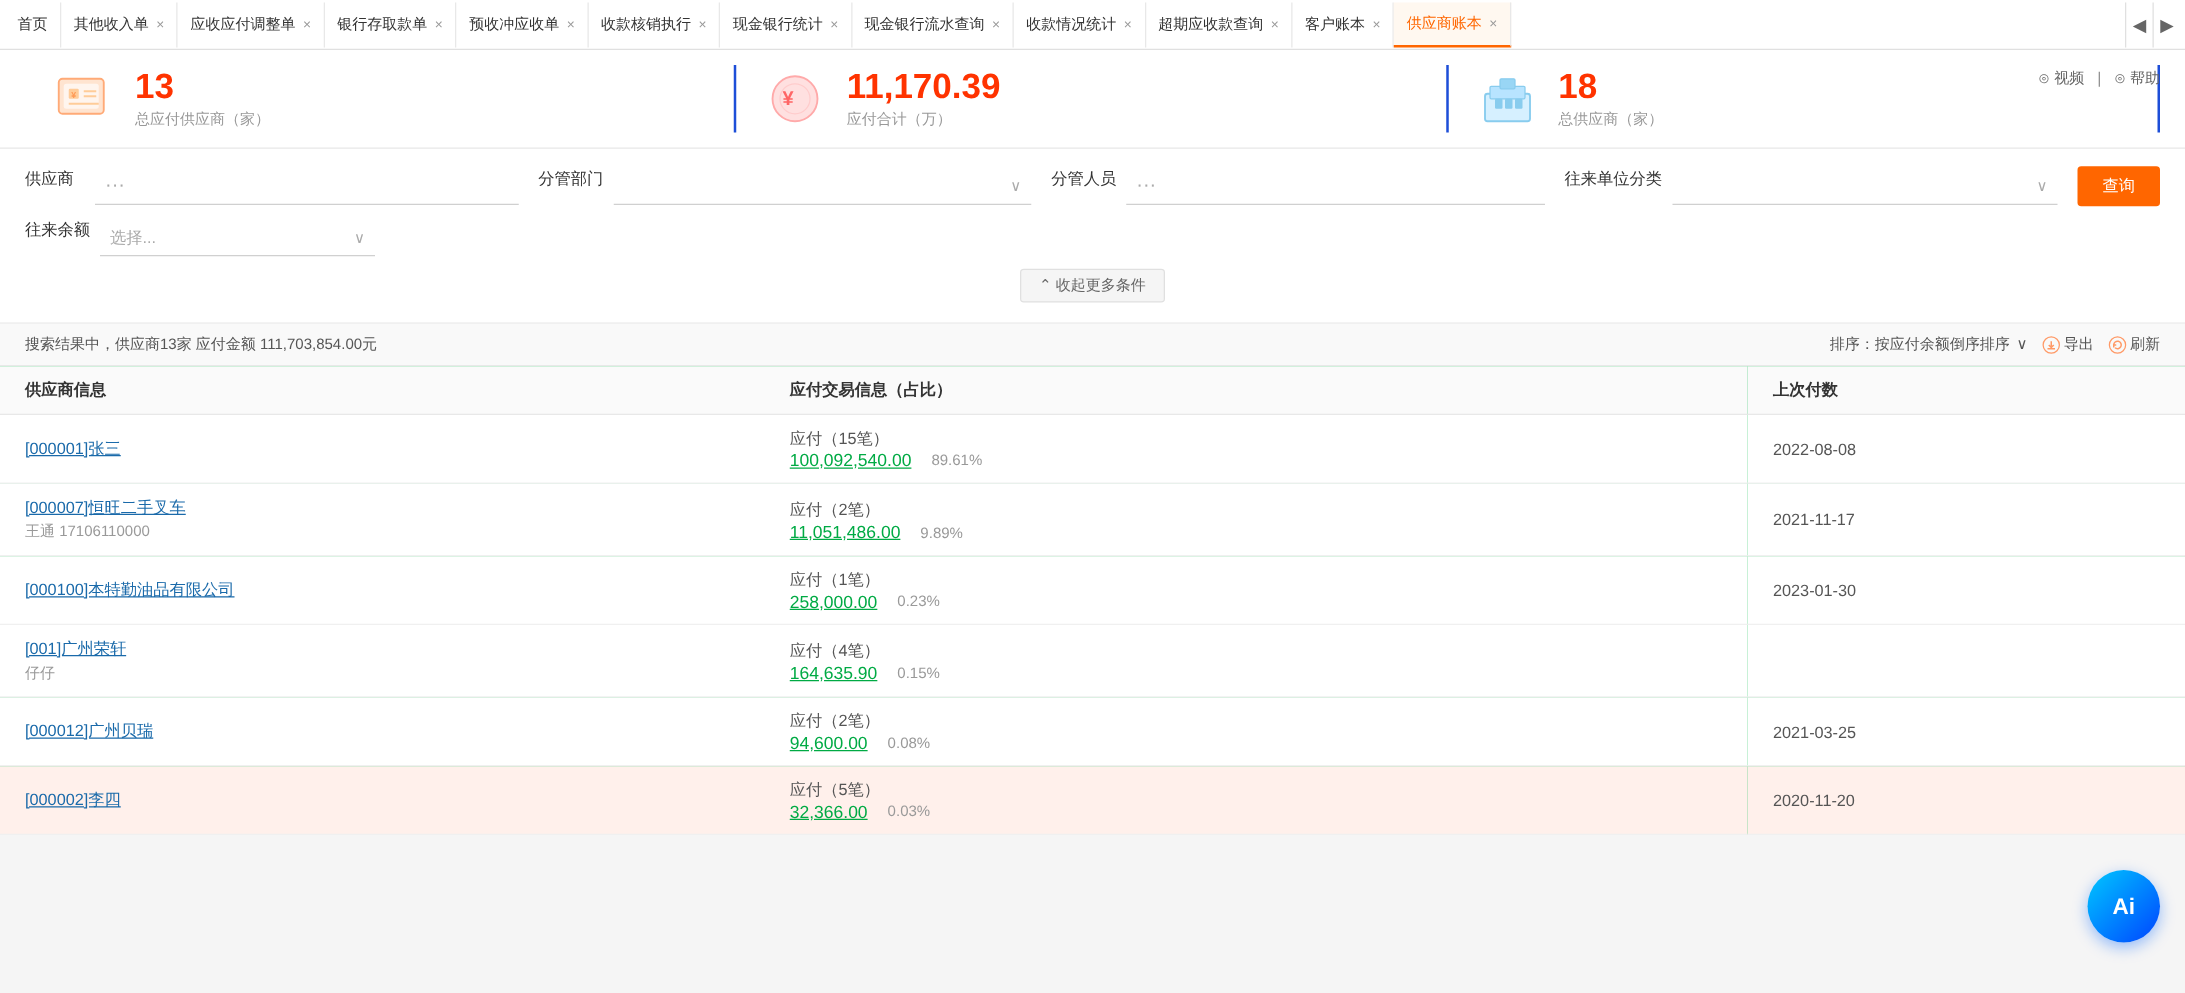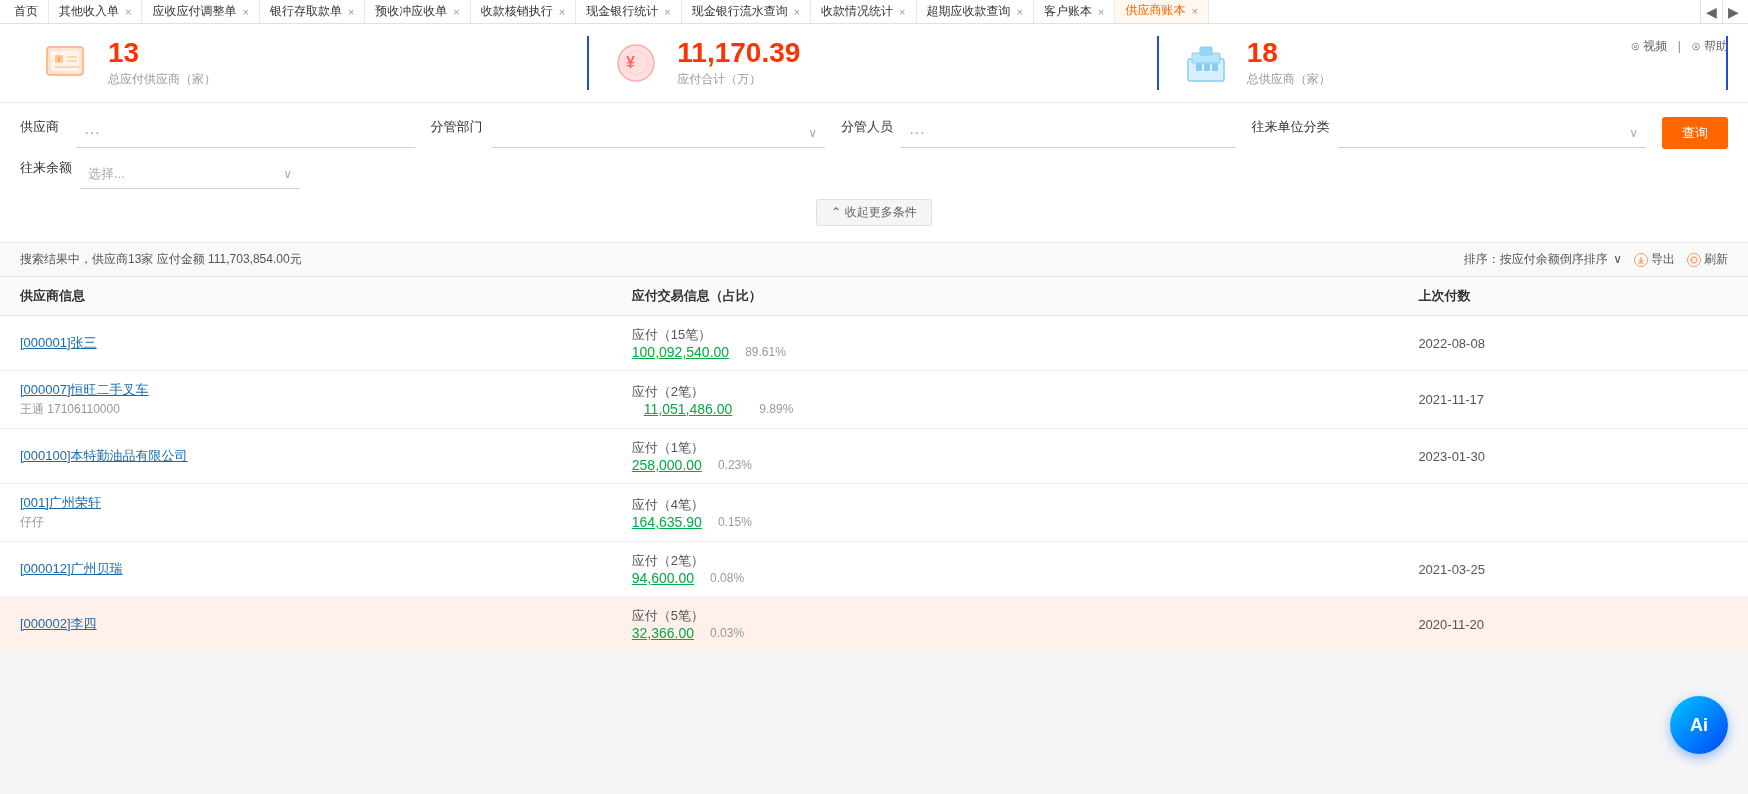--- a/index.html
+++ b/index.html
@@ -4,21 +4,21 @@
   <style>
     * { box-sizing: border-box; margin: 0; padding: 0; }
     body { font-family: 'Microsoft YaHei', Arial, sans-serif; font-size: 13px; background: #f5f5f5; color: #333; overflow-x: hidden; }
 
     
     .top-nav {
       display: flex;
       align-items: center;
       background: #fff;
       border-bottom: 1px solid #e0e0e0;
-      height: 24px;
+      height: 40px;
       padding: 0 4px;
       overflow: hidden;
     }
     .nav-tab {
       display: flex;
       align-items: center;
       padding: 0 10px;
       height: 36px;
       white-space: nowrap;
       font-size: 12px;
@@ -486,21 +486,21 @@
               <span class="amount-green">100,092,540.00</span>
               <span class="pct-text">89.61%</span>
             </div>
           </td>
           <td><span class="date-text">2022-08-08</span></td>
         </tr>
         <tr>
           <td><span class="supplier-link">[000007]恒旺二手叉车</span><div class="sub-text">王通  17106110000</div></td>
           <td>
             <div class="notes-count">应付（2笔）</div>
-            <div style="display: flex; align-items: center; gap: 27px; margin-left: 12px;">
+            <div style="display: flex; align-items: flex-end; gap: 16px;">
               <span class="amount-green">11,051,486.00</span>
               <span class="pct-text">9.89%</span>
             </div>
           </td>
           <td><span class="date-text">2021-11-17</span></td>
         </tr>
         <tr>
           <td><span class="supplier-link">[000100]本特勤油品有限公司</span></td>
           <td>
             <div class="notes-count">应付（1笔）</div>

